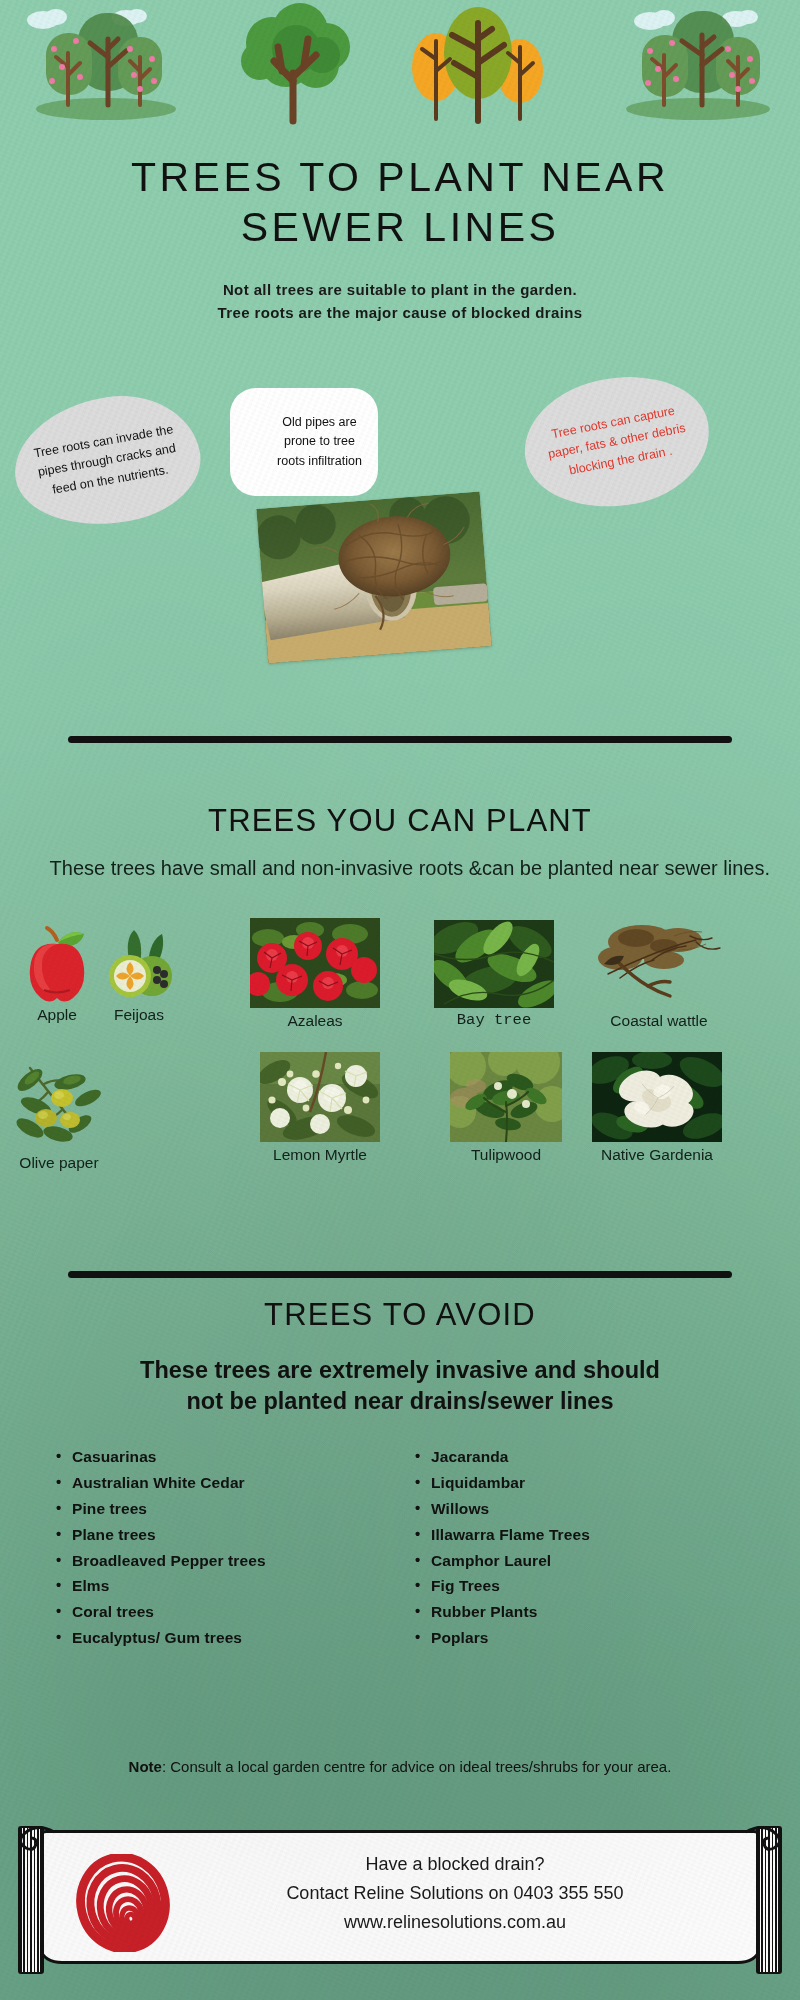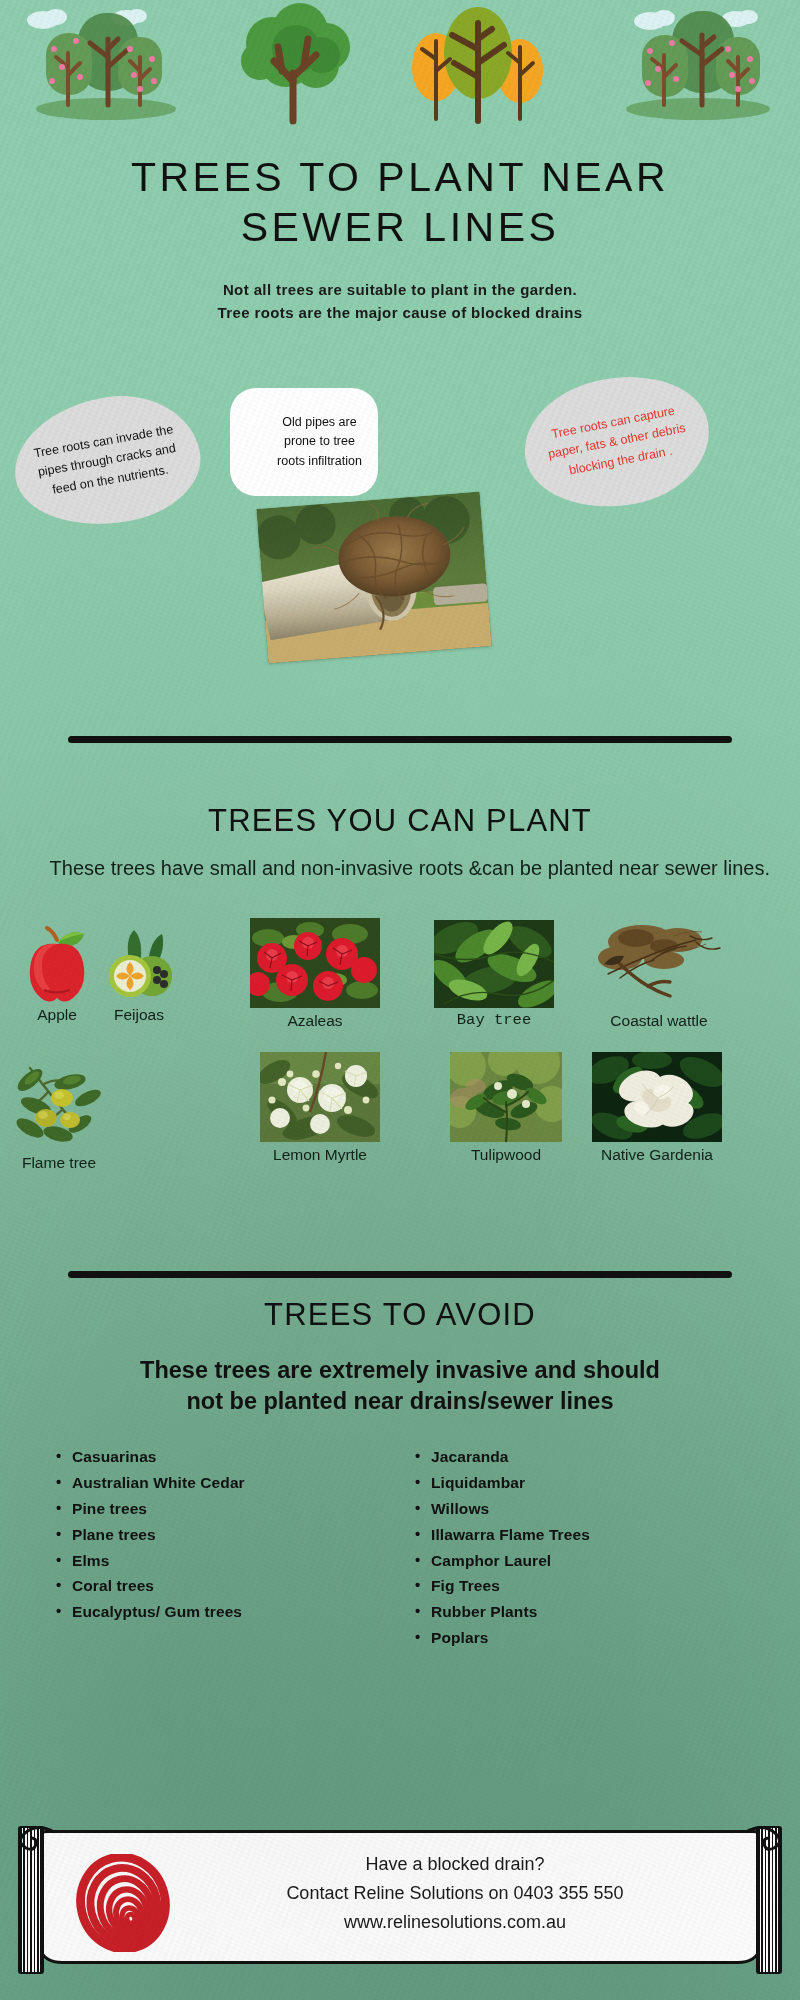--- a/index.html
+++ b/index.html
@@ -603,21 +603,21 @@
         <g>
           <ellipse cx="48" cy="40" rx="11" ry="9" fill="#c9c62e"></ellipse>
           <ellipse cx="45" cy="37" rx="5" ry="4" fill="#e0dd5a" opacity=".7"></ellipse>
           <ellipse cx="32" cy="60" rx="11" ry="9" fill="#b9b72c"></ellipse>
           <ellipse cx="29" cy="57" rx="5" ry="4" fill="#d8d556" opacity=".7"></ellipse>
           <ellipse cx="56" cy="62" rx="10" ry="8" fill="#c4c130"></ellipse>
           <ellipse cx="53" cy="59" rx="4" ry="3" fill="#dcd95c" opacity=".7"></ellipse>
         </g>
       </svg>
     </div>
-    <div class="caption">Flame tree</div>
+    <div class="caption">Olive paper</div>
   </div>
 
 
   <div class="plant" style="left:260px; top:1052px; width:120px;">
     <div class="thumb" style="height:90px;">
       <svg width="120" height="90" viewBox="0 0 120 90" preserveAspectRatio="none">
         <rect width="120" height="90" fill="#5d7a3c"></rect>
         <rect width="120" height="32" y="0" fill="#6b8a46"></rect>
         <g fill="#3c5c22" opacity=".8">
           <ellipse cx="14" cy="20" rx="18" ry="9" transform="rotate(-30 14 20)"></ellipse>
@@ -749,39 +749,43 @@
     <div>These trees are extremely invasive and should</div>
     <div>not be planted near drains/sewer lines</div>
   </div>
 
   <div class="avoid-col" style="left:56px; top:1444px; width:330px;">
     <ul id="avoid-left">
         <li>Casuarinas</li>
         <li>Australian White Cedar</li>
         <li>Pine trees</li>
         <li>Plane trees</li>
+        <li>Broadleaved Pepper trees</li>
         <li>Elms</li>
         <li>Coral trees</li>
         <li>Eucalyptus/ Gum trees</li>
       </ul>
   </div>
 
   <div class="avoid-col" style="left:415px; top:1444px; width:330px;">
     <ul id="avoid-right">
         <li>Jacaranda</li>
         <li>Liquidambar</li>
         <li>Willows</li>
         <li>Illawarra Flame Trees</li>
         <li>Camphor Laurel</li>
         <li>Fig Trees</li>
         <li>Rubber Plants</li>
         <li>Poplars</li>
       </ul>
   </div>
 
+  <div class="note-line" style="top:1756px;">
+    <b>Note</b><span>: Consult a local garden centre for advice on ideal trees/shrubs for your area.</span>
+  </div>
 
   <div id="footer-banner">
     <div class="banner-paper"></div>
 
     <div class="banner-pole left"></div>
     <div class="banner-pole right"></div>
 
     <svg style="position:absolute;left:2px;top:0;" width="40" height="28" viewBox="0 0 40 28">
       <path d="M38 6 q-18 -10 -30 2 q-8 8 2 14 q8 4 10 -4 q1 -6 -5 -6" fill="none" stroke="#111" stroke-width="3"></path>
     </svg>

